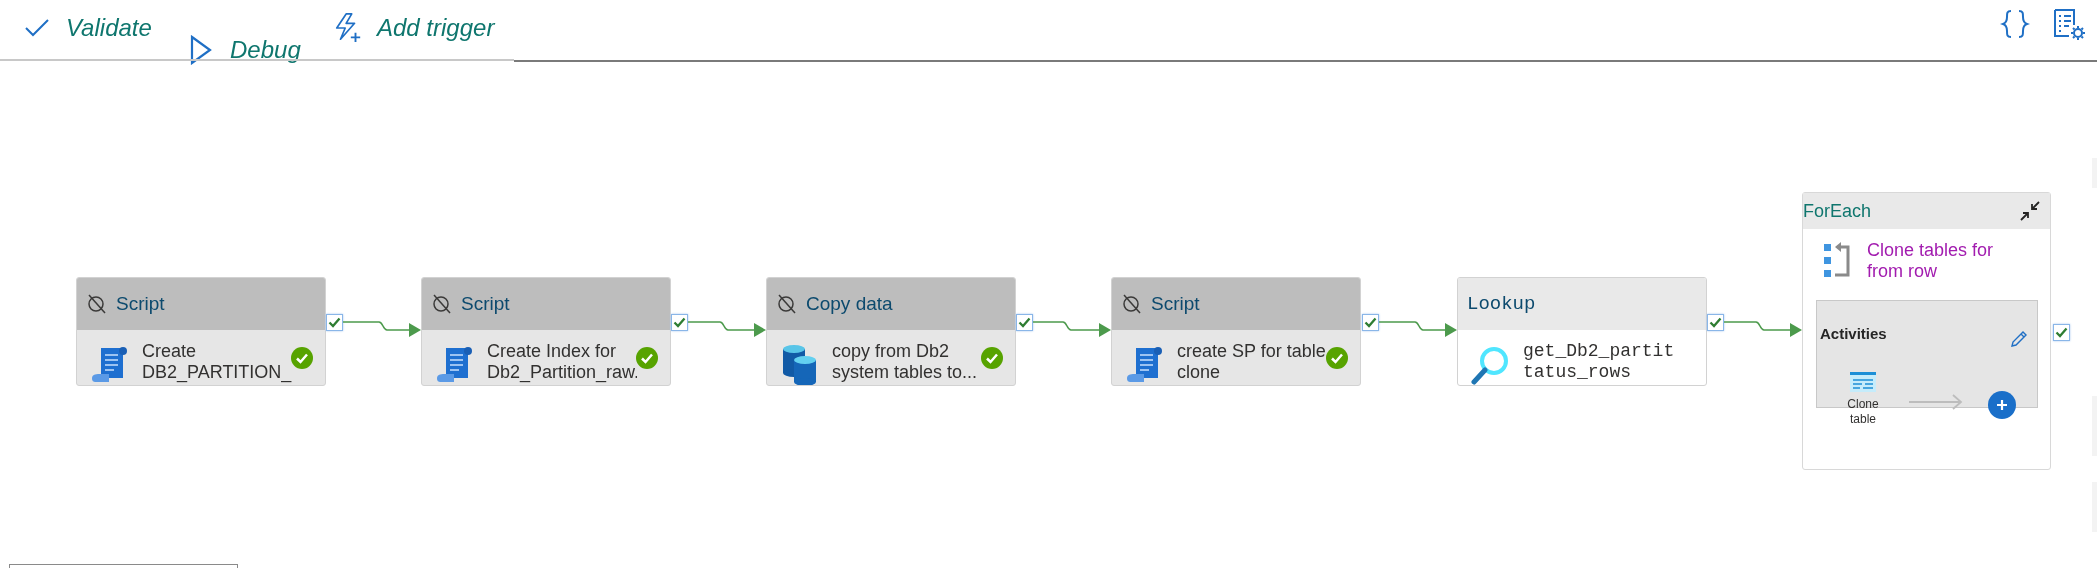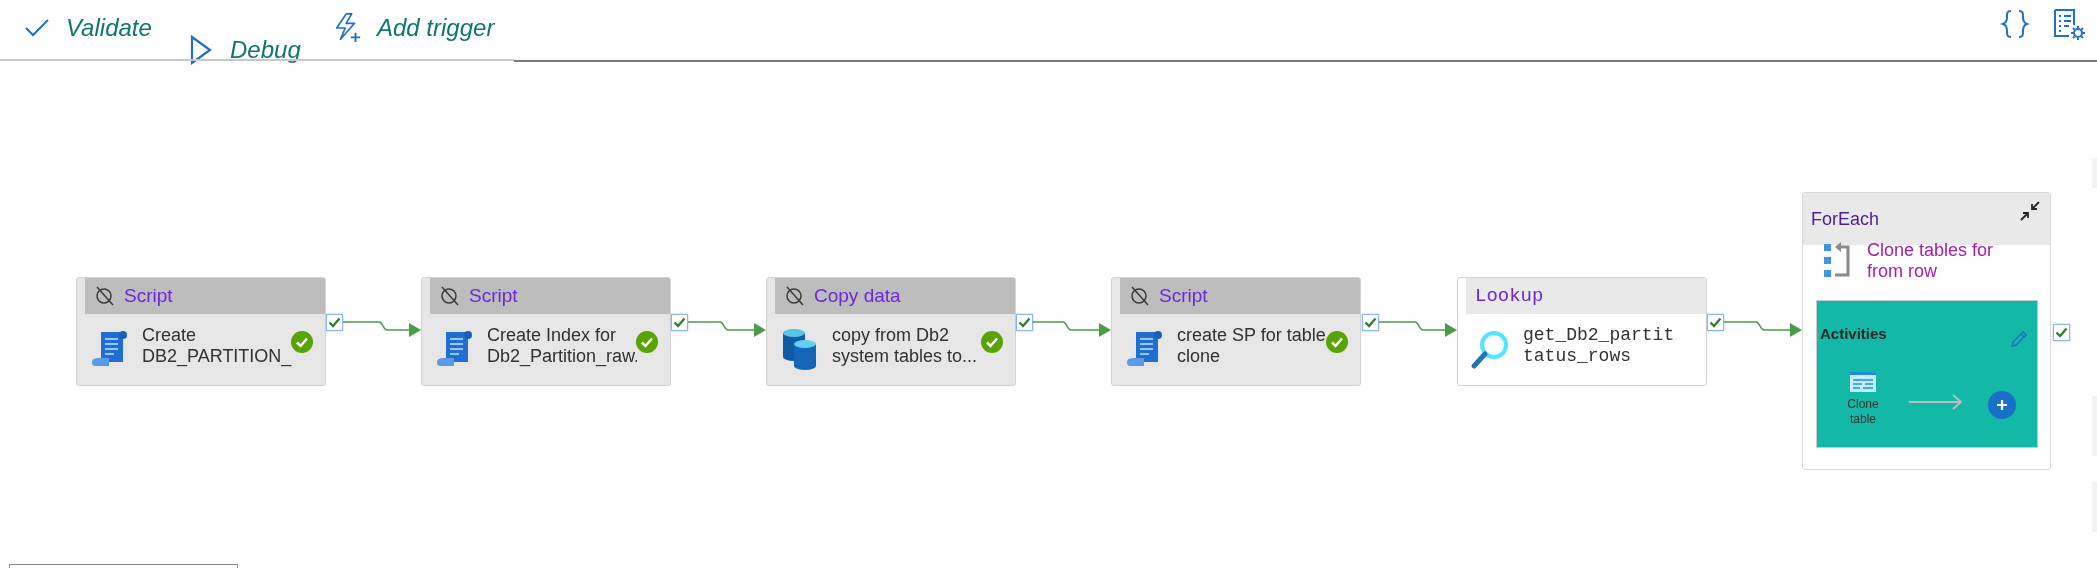--- a/index.html
+++ b/index.html
@@ -11,38 +11,38 @@
   .toolbar-line-right { position: absolute; left: 514px; top: 60px; width: 1583px; height: 2px; background: #7a7a7a; }
   .tb-btn { position: absolute; top: 8px; height: 40px; display: flex; align-items: center; cursor: pointer; }
   .tb-btn .tb-icon { width: 30px; height: 30px; display: flex; align-items: center; justify-content: center; margin-right: 14px; }
   .tb-btn .tb-label { font-size: 24px; color: #0f766e; white-space: nowrap; font-style: italic; }
   .tb-right-icon { position: absolute; top: 8px; width: 34px; height: 36px; display: flex; align-items: center; justify-content: center; cursor: pointer; }
 
   .canvas { position: absolute; left: 0; top: 62px; width: 2097px; height: 506px; }
 
   .card { position: absolute; width: 250px; height: 109px; background: #e6e6e6; border: 1px solid #d2d2d2; border-radius: 3px; overflow: hidden; cursor: pointer; }
   .card.light { background: #ffffff; font-family: Liberation Mono, monospace; }
-  .card-header { height: 36px; background: #bdbdbd; display: flex; align-items: center; padding-left: 9px; font-size: 19px; color: #6d28d9; margin-left: 8px; }
+  .card-header { height: 52px; background: #bdbdbd; display: flex; align-items: center; padding-left: 9px; font-size: 19px; color: #0c4a6e; }
   .card.light .card-header { background: #e9e9e9; }
   .card-header .disabled-icon { width: 22px; height: 22px; margin-right: 8px; display: inline-flex; }
   .card-body { position: relative; height: 91px; display: flex; align-items: center; }
   .card-body .act-icon { position: absolute; left: 12px; top: 14px; width: 42px; height: 42px; }
   .card-body .act-text { position: absolute; left: 65px; top: 11px; width: 150px; font-size: 18px; line-height: 21px; color: #323130; white-space: nowrap; overflow: hidden; }
   .card-body .status-icon { position: absolute; right: 12px; top: 17px; width: 22px; height: 22px; }
 
   .out-check { position: absolute; width: 17px; height: 17px; background: #ffffff; border: 1px solid #8ab6e8; box-shadow: 0 0 2px #a9c8ef; display: flex; align-items: center; justify-content: center; cursor: pointer; }
 
   .connector { position: absolute; }
 
   .foreach { position: absolute; left: 1802px; top: 130px; width: 249px; height: 278px; background: #ffffff; border: 1px solid #d8d8d8; border-radius: 3px; cursor: pointer; }
-  .foreach-header { height: 52px; background: #e9e9e9; display: flex; align-items: center; padding-left: 8px; font-size: 18px; color: #4c1d95; position: relative; }
+  .foreach-header { height: 36px; background: #e9e9e9; display: flex; align-items: center; font-size: 18px; color: #0f766e; position: relative; }
   .foreach-collapse { position: absolute; right: 8px; top: 6px; width: 24px; height: 24px; cursor: pointer; }
   .foreach-icon { position: absolute; left: 20px; top: 48px; width: 32px; height: 40px; }
   .foreach-text { position: absolute; left: 64px; top: 47px; font-size: 18px; line-height: 21px; color: #a21caf; }
-  .activities-box { position: absolute; left: 13px; top: 107px; width: 222px; height: 148px; border: 1px solid #c8c8c8; background: #14b8a6; }
+  .activities-box { position: absolute; left: 13px; top: 107px; width: 222px; height: 108px; border: 1px solid #c8c8c8; background: #e5e5e5; }
   .activities-title { position: absolute; left: 3px; top: 24px; font-size: 15px; font-weight: bold; color: #262626; }
   .activities-edit { position: absolute; right: 8px; top: 28px; width: 20px; height: 20px; cursor: pointer; }
   .inner-act { position: absolute; left: 18px; top: 70px; width: 56px; text-align: center; cursor: pointer; }
   .inner-act .ia-icon { width: 28px; height: 22px; margin: 0 auto 4px auto; }
   .inner-act .ia-label { font-size: 12px; line-height: 15px; color: #323130; }
   .inner-arrow { position: absolute; left: 92px; top: 92px; width: 56px; height: 18px; }
   .add-btn { position: absolute; left: 171px; top: 90px; width: 28px; height: 28px; border-radius: 50%; background: #1a6fc9; display: flex; align-items: center; justify-content: center; cursor: pointer; }
 
   .right-edge-panel { position: absolute; left: 2092px; width: 5px; background: #f3f3f3; }
 

